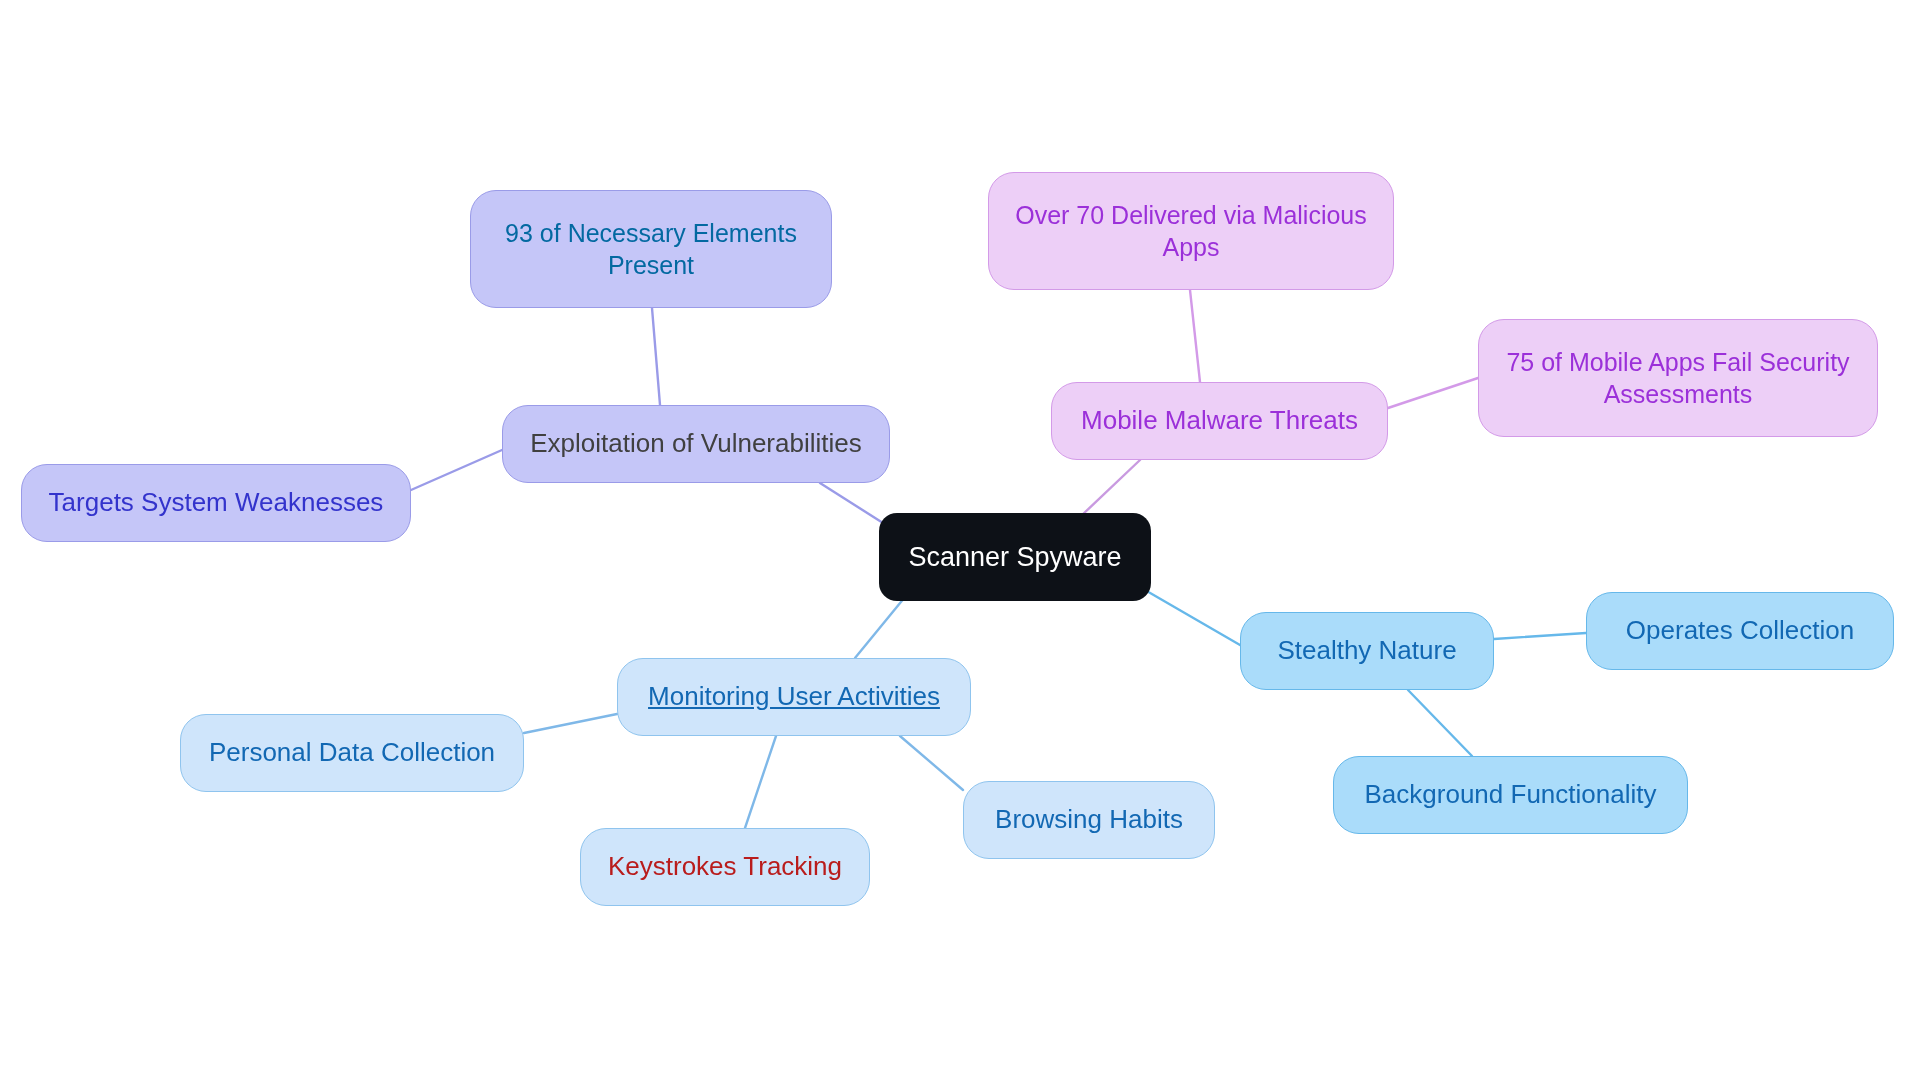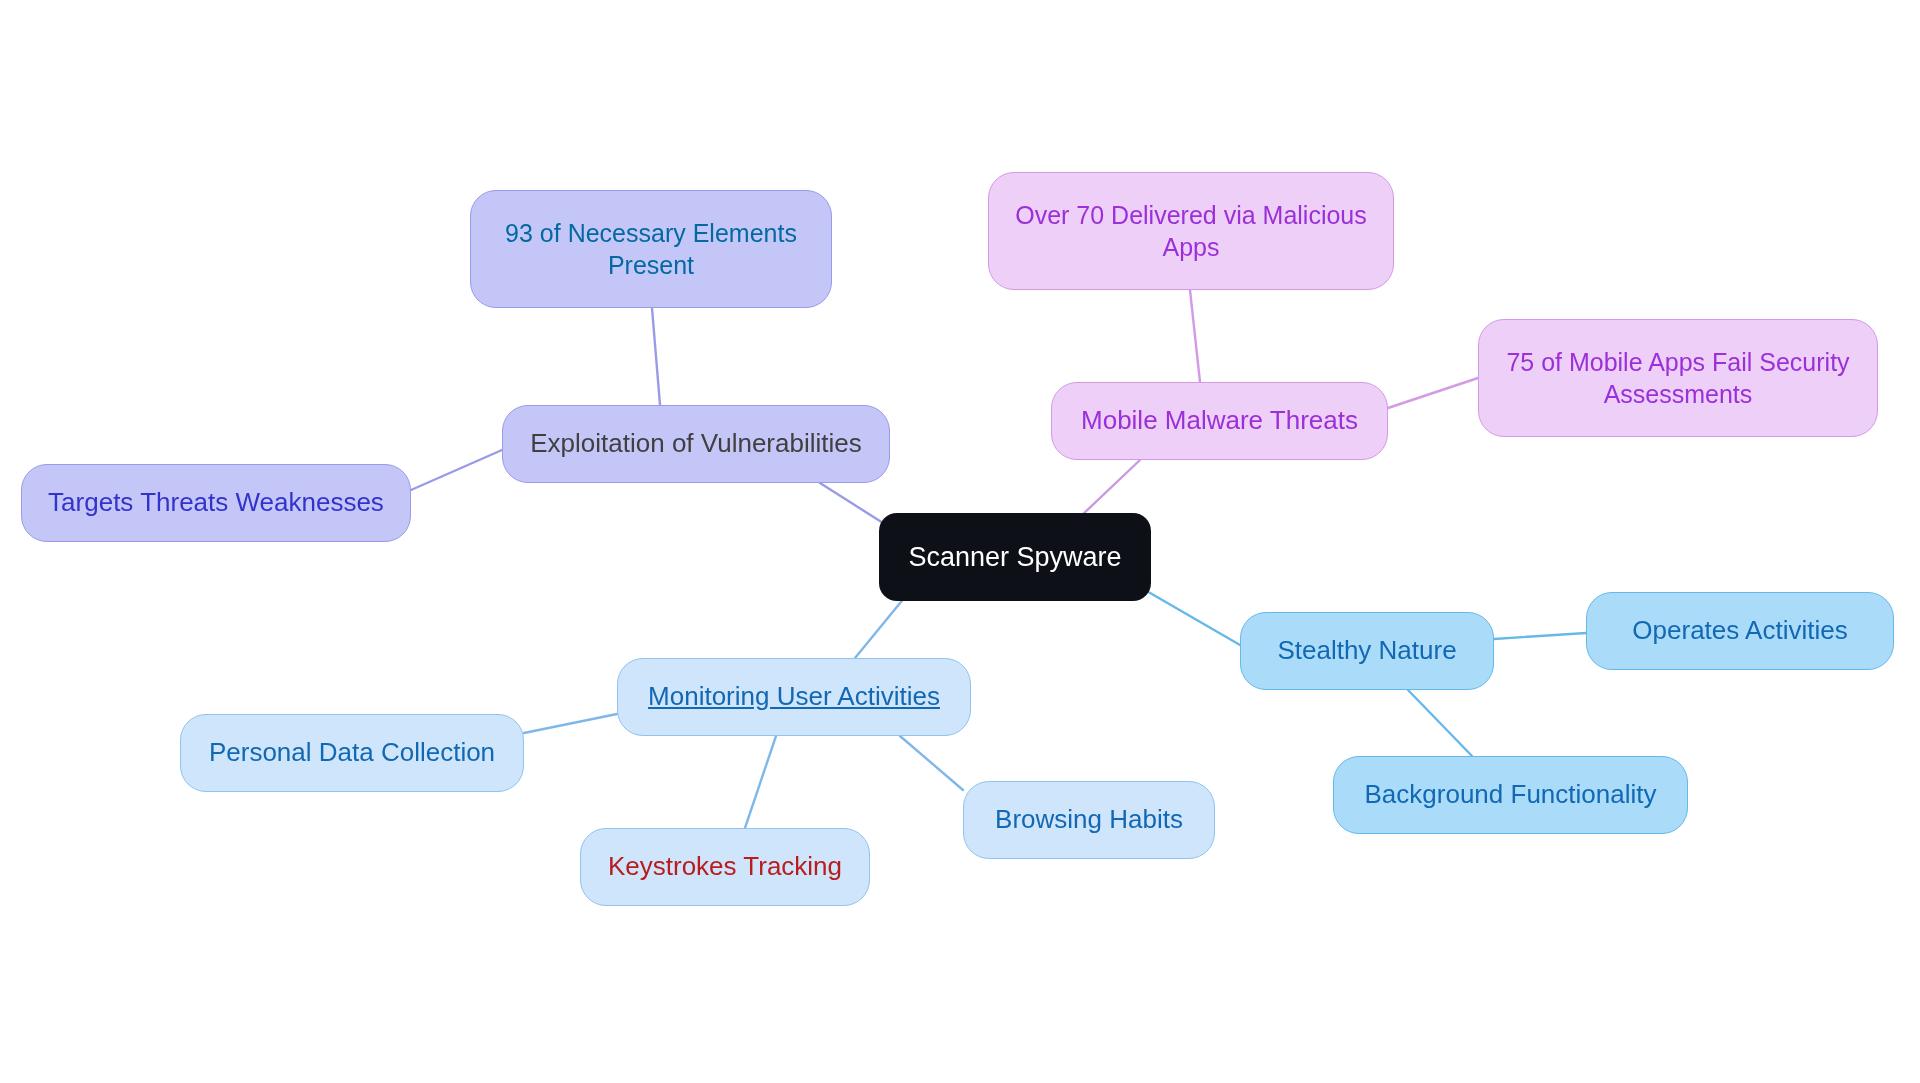--- a/index.html
+++ b/index.html
@@ -62,27 +62,27 @@
       <line x1="905" y1="597" x2="855" y2="658" stroke="#7fb8e8" stroke-width="2.4" stroke-linecap="round"></line>
       <line x1="617" y1="714" x2="524" y2="733" stroke="#7fb8e8" stroke-width="2.4" stroke-linecap="round"></line>
       <line x1="776" y1="736" x2="745" y2="828" stroke="#7fb8e8" stroke-width="2.4" stroke-linecap="round"></line>
       <line x1="900" y1="736" x2="963" y2="790" stroke="#7fb8e8" stroke-width="2.4" stroke-linecap="round"></line>
     </svg>
   <div id="node-layer">
       <div class="node node-root" style="left: 879px; top: 513px; width: 272px; height: 88px; background: rgb(13, 17, 23); color: rgb(255, 255, 255); border-color: rgb(13, 17, 23); font-size: 27px;"><span>Scanner Spyware</span></div>
       <div class="node" style="left: 502px; top: 405px; width: 388px; height: 78px; background: rgb(197, 198, 248); color: #404040; border-color: rgb(154, 155, 232); font-size: 26px;"><span>Exploitation of Vulnerabilities</span></div>
       <div class="node" style="left: 470px; top: 190px; width: 362px; height: 118px; background: rgb(197, 198, 248); color: #0369a1; border-color: rgb(154, 155, 232); font-size: 25px;"><span>93 of Necessary Elements
 Present</span></div>
-      <div class="node" style="left: 21px; top: 464px; width: 390px; height: 78px; background: rgb(197, 198, 248); color: rgb(51, 51, 204); border-color: rgb(154, 155, 232); font-size: 26px;"><span>Targets Threats Weaknesses</span></div>
+      <div class="node" style="left: 21px; top: 464px; width: 390px; height: 78px; background: rgb(197, 198, 248); color: rgb(51, 51, 204); border-color: rgb(154, 155, 232); font-size: 26px;"><span>Targets System Weaknesses</span></div>
       <div class="node" style="left: 1051px; top: 382px; width: 337px; height: 78px; background: rgb(237, 207, 247); color: rgb(155, 48, 217); border-color: rgb(211, 154, 232); font-size: 26px;"><span>Mobile Malware Threats</span></div>
       <div class="node" style="left: 988px; top: 172px; width: 406px; height: 118px; background: rgb(237, 207, 247); color: rgb(155, 48, 217); border-color: rgb(211, 154, 232); font-size: 25px;"><span>Over 70 Delivered via Malicious
 Apps</span></div>
       <div class="node" style="left: 1478px; top: 319px; width: 400px; height: 118px; background: rgb(237, 207, 247); color: rgb(155, 48, 217); border-color: rgb(211, 154, 232); font-size: 25px;"><span>75 of Mobile Apps Fail Security
 Assessments</span></div>
       <div class="node" style="left: 1240px; top: 612px; width: 254px; height: 78px; background: rgb(170, 220, 250); color: rgb(18, 104, 179); border-color: rgb(102, 184, 234); font-size: 26px;"><span>Stealthy Nature</span></div>
-      <div class="node" style="left: 1586px; top: 592px; width: 308px; height: 78px; background: rgb(170, 220, 250); color: rgb(18, 104, 179); border-color: rgb(102, 184, 234); font-size: 26px;"><span>Operates Activities</span></div>
+      <div class="node" style="left: 1586px; top: 592px; width: 308px; height: 78px; background: rgb(170, 220, 250); color: rgb(18, 104, 179); border-color: rgb(102, 184, 234); font-size: 26px;"><span>Operates Collection</span></div>
       <div class="node" style="left: 1333px; top: 756px; width: 355px; height: 78px; background: rgb(170, 220, 250); color: rgb(18, 104, 179); border-color: rgb(102, 184, 234); font-size: 26px;"><span>Background Functionality</span></div>
       <div class="node" style="left: 617px; top: 658px; width: 354px; height: 78px; background: rgb(207, 229, 251); color: rgb(18, 104, 179); border-color: rgb(143, 196, 238); font-size: 26px; text-decoration: underline;"><span>Monitoring User Activities</span></div>
       <div class="node" style="left: 180px; top: 714px; width: 344px; height: 78px; background: rgb(207, 229, 251); color: rgb(18, 104, 179); border-color: rgb(143, 196, 238); font-size: 26px;"><span>Personal Data Collection</span></div>
       <div class="node" style="left: 580px; top: 828px; width: 290px; height: 78px; background: rgb(207, 229, 251); color: #b91c1c; border-color: rgb(143, 196, 238); font-size: 26px;"><span>Keystrokes Tracking</span></div>
       <div class="node" style="left: 963px; top: 781px; width: 252px; height: 78px; background: rgb(207, 229, 251); color: rgb(18, 104, 179); border-color: rgb(143, 196, 238); font-size: 26px;"><span>Browsing Habits</span></div>
     </div>
 </div>
 
 </body></html>

